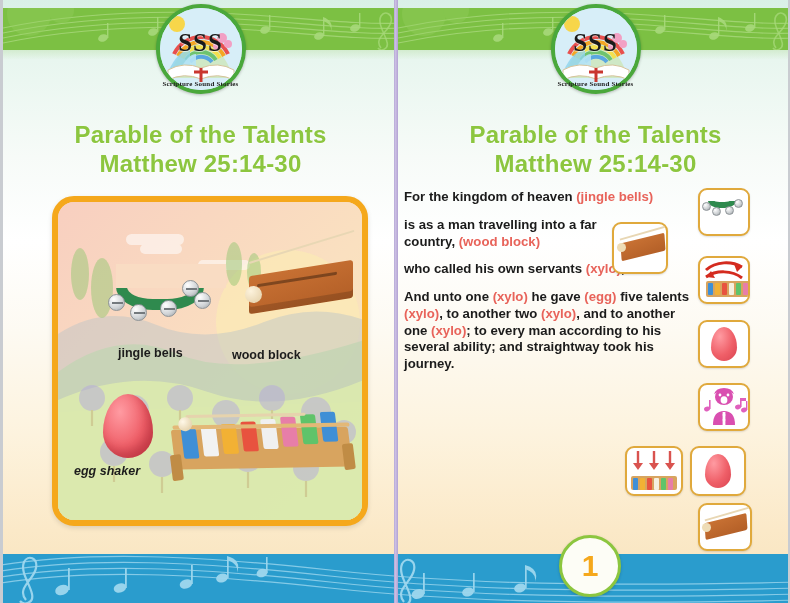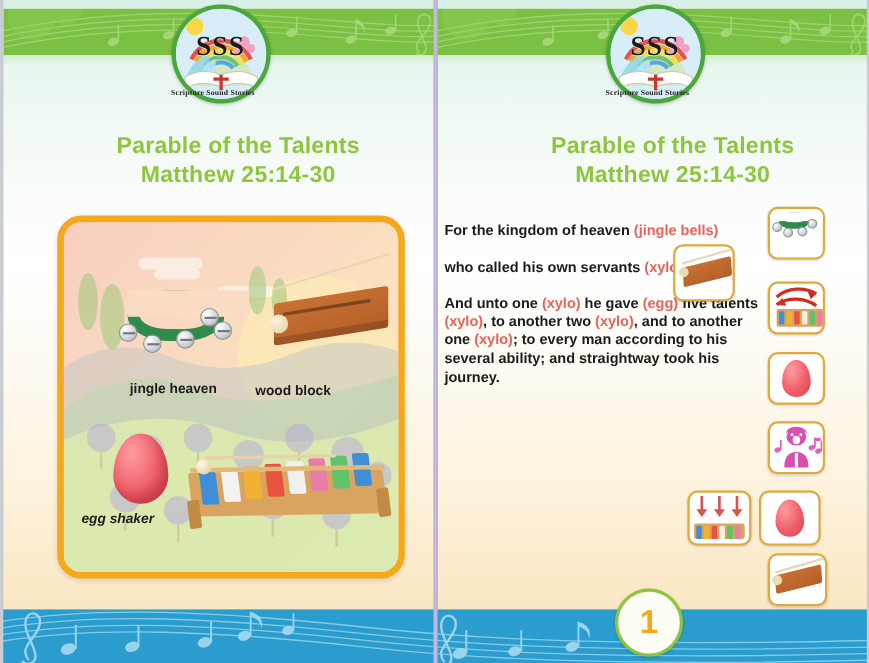--- a/index.html
+++ b/index.html
@@ -24,27 +24,27 @@
             background:linear-gradient(180deg,rgba(124,192,67,.18),rgba(124,192,67,0));}
 
   
   .logo{position:absolute;left:50%;transform:translateX(-50%);top:4px;width:90px;height:90px;
         border-radius:50%;background:#4aa83b;box-shadow:0 1px 3px rgba(0,0,0,.25);z-index:12;}
   .logo .inner{position:absolute;left:4px;top:4px;width:82px;height:82px;border-radius:50%;
         overflow:hidden;background:#cfeaf6;}
   .logo .sss{position:absolute;left:0;top:26px;width:100%;text-align:center;
         font-family:"Liberation Serif",serif;font-weight:bold;font-size:25px;color:#1a1a1a;
         letter-spacing:1px;line-height:1;text-shadow:0 1px 0 rgba(255,255,255,.6);}
-  .logo .band{position:absolute;left:0;bottom:6px;width:100%;
+  .logo .band{position:absolute;left:0;bottom:6px;width:100%;text-align:center;
         font-size:7px;font-weight:bold;color:#222;font-family:"Liberation Serif",serif;
         letter-spacing:.2px;}
 
   
-  .title{position:absolute;left:16px;top:120px;width:100%;text-align:center;color:#8cc63f;
-         font-size:21px;font-weight:bold;line-height:1.22;letter-spacing:.2px;z-index:12;
+  .title{position:absolute;left:0;top:120px;width:100%;text-align:center;color:#8cc63f;
+         font-size:24px;font-weight:bold;line-height:1.22;letter-spacing:.2px;z-index:12;
          text-shadow:0 1px 1px rgba(255,255,255,.8);}
 
   
   .card{position:absolute;left:49px;top:196px;width:316px;height:330px;border-radius:22px;
         border:6px solid #f5a81c;background:#f6d3b0;overflow:hidden;box-sizing:border-box;
         box-shadow:0 2px 5px rgba(0,0,0,.12);}
   .scene{position:absolute;inset:0;overflow:hidden;}
 
   .ilabel{position:absolute;font-size:12.5px;font-weight:bold;color:#1c1c1c;white-space:nowrap;}
 
@@ -81,21 +81,21 @@
         border-radius:2px;transform:skewY(6deg);}
   .xy-leg{position:absolute;width:11px;height:26px;background:#c08c45;border-radius:2px;}
   .xy-stick{position:absolute;left:20px;top:-2px;width:120px;height:3px;background:#e6d3ad;
         transform:rotate(6deg);border-radius:2px;}
   .xy-mallet{position:absolute;left:12px;top:-6px;width:14px;height:14px;border-radius:50%;
         background:radial-gradient(circle at 35% 30%,#fff8e8,#ddc79a);}
 
   
   .body{position:absolute;left:404px;top:186px;width:276px;z-index:14;
         font-size:13.2px;color:#1b1b1b;line-height:1.27;font-weight:bold;}
-  .body p{margin:16px 0 11px 0;}
+  .body p{margin:3px 0 11px 0;}
   .cue{color:#e8635a;}
   .tune-head{font-weight:bold;color:#1b1b1b;margin:0;}
   .tune-body{font-style:italic;font-weight:bold;color:#e0564f;margin:0 0 11px 0;}
   .wide{width:292px;}
 
   
   .thumb{position:absolute;border:2px solid #e0a93c;border-radius:9px;background:#fff;
          box-sizing:border-box;overflow:hidden;box-shadow:0 1px 2px rgba(0,0,0,.13);z-index:20;}
 
   .tb-jbell{left:8px;top:8px;width:44px;height:28px;}
@@ -262,21 +262,21 @@
       </div>
 
       <div class="jbells">
         <div class="jb-strap"></div>
         <div class="bell" style="left:0px;top:34px;"></div>
         <div class="bell" style="left:22px;top:44px;"></div>
         <div class="bell" style="left:52px;top:40px;"></div>
         <div class="bell" style="left:74px;top:20px;"></div>
         <div class="bell" style="left:86px;top:32px;"></div>
       </div>
-      <div class="ilabel" style="left:60px;top:144px;">jingle heaven</div>
+      <div class="ilabel" style="left:60px;top:144px;">jingle bells</div>
 
       <div class="wblock">
         <div class="wb-body"></div>
         <div class="wb-slot"></div>
         <div class="wb-stick"></div>
         <div class="wb-knob"></div>
       </div>
       <div class="ilabel" style="left:174px;top:146px;">wood block</div>
 
       <div class="egg"></div>
@@ -368,20 +368,23 @@
 
     <div class="title">
       <div>Parable of the Talents</div>
       <div>Matthew 25:14-30</div>
     </div>
   </div>
 
   <div class="body">
     <p class="wide">
       <span>For the kingdom of heaven </span><span class="cue">(jingle bells)</span>
+    </p>
+    <p style="width:196px;">
+      <span>is as a man travelling into a far country, </span><span class="cue">(wood block)</span>
     </p>
     <p class="wide">
       <span>who called his own servants </span><span class="cue">(xylo)</span><span>,</span>
     </p>
     <p class="wide">
       <span>And unto one </span><span class="cue">(xylo)</span><span> he gave </span><span class="cue">(egg)</span><span> five talents </span><span class="cue">(xylo)</span><span>, to another two </span><span class="cue">(xylo)</span><span>, and to another one </span><span class="cue">(xylo)</span><span>; to every man according to his several ability; and straightway took his          journey.</span>
     </p>
   </div>
 
   <div class="thumb" style="left:698px;top:188px;width:52px;height:48px;">

